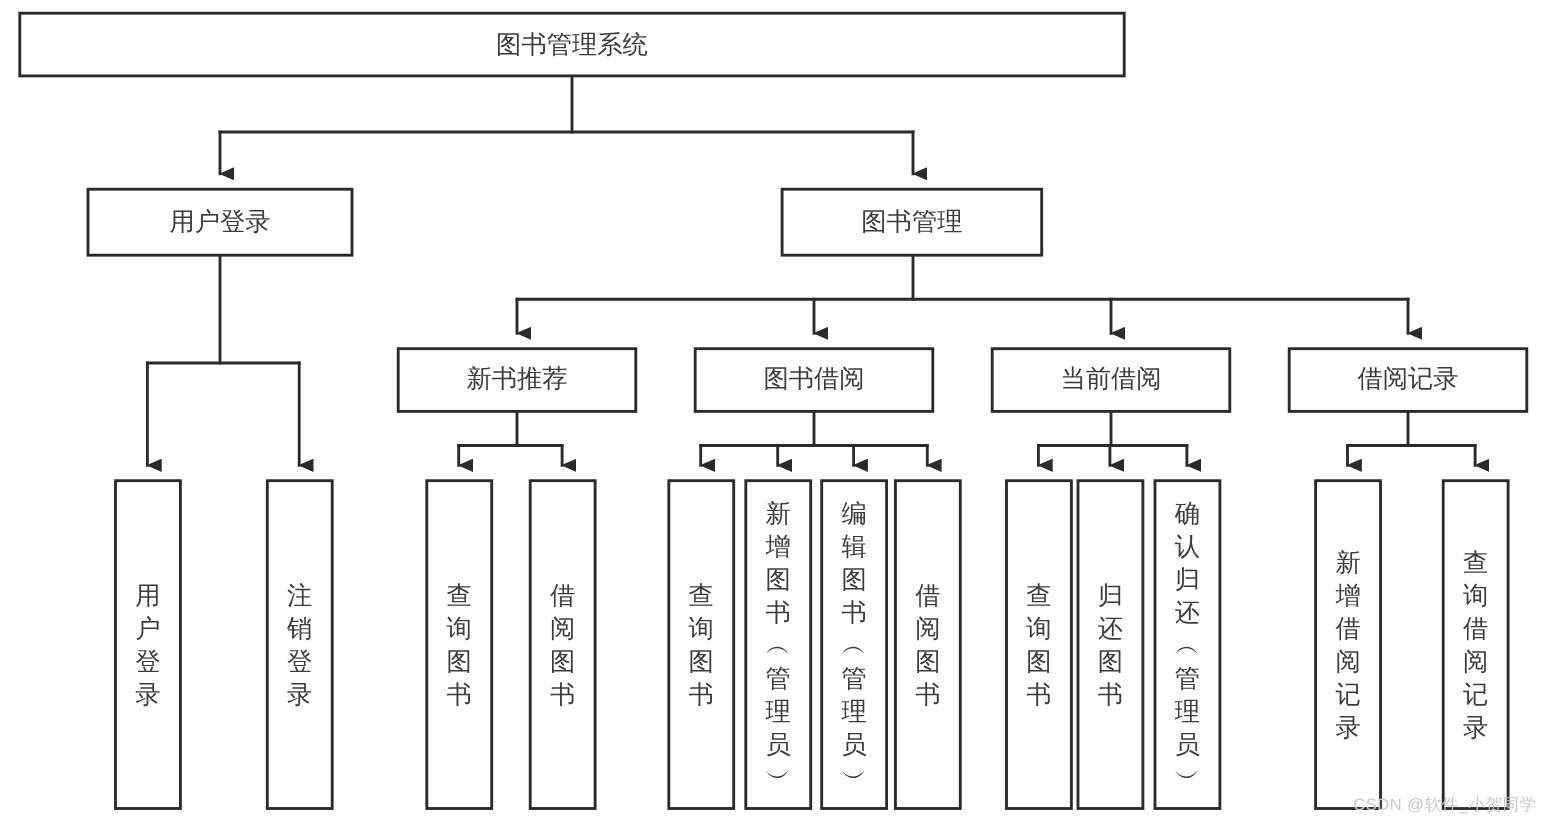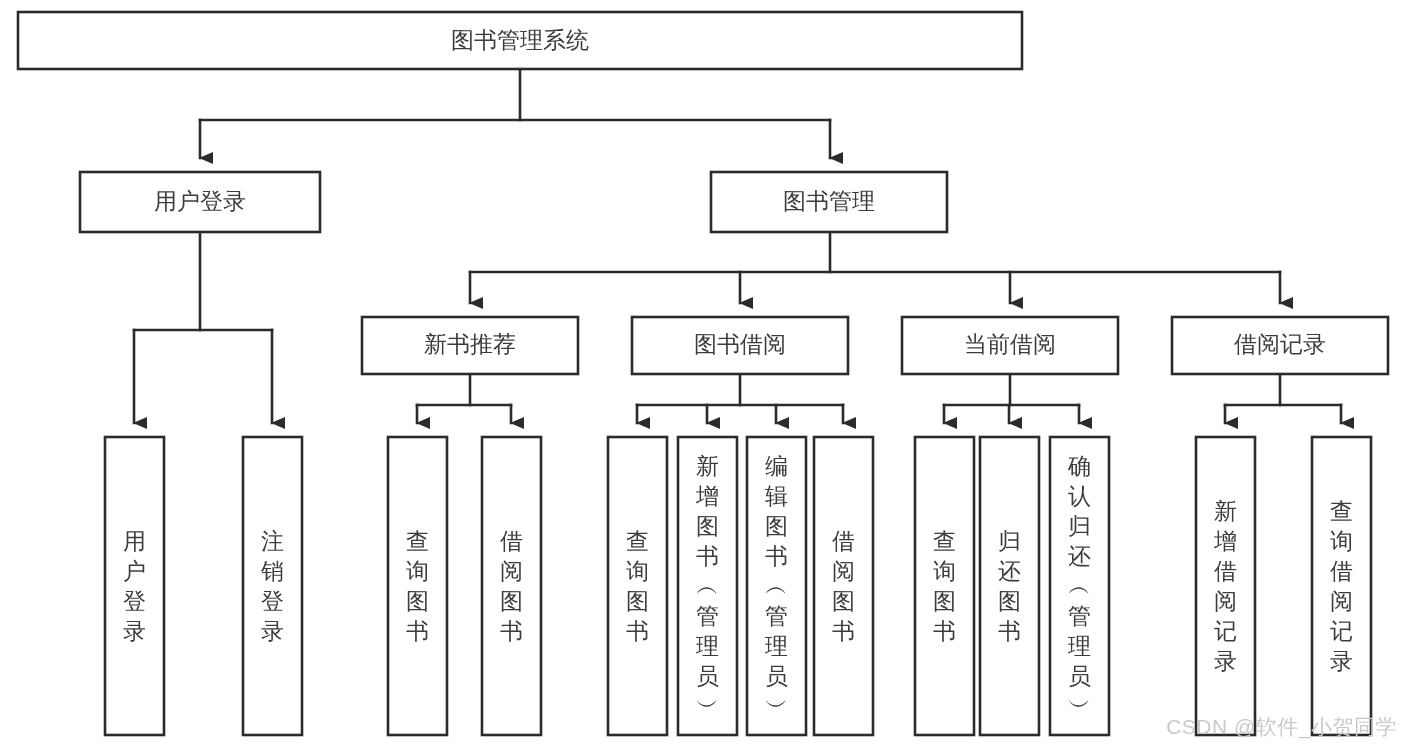--- a/index.html
+++ b/index.html
@@ -45,21 +45,21 @@
   }
   .arrow-head {
     fill: #2b2b2b;
     stroke: none;
   }
   .watermark {
     position: absolute;
     right: 8px;
     bottom: 6px;
     font-family: "Liberation Sans", "DejaVu Sans", sans-serif;
-    font-size: 21px;
+    font-size: 15px;
     color: #c9c9c9;
     white-space: nowrap;
     letter-spacing: 0.5px;
     pointer-events: none;
     user-select: none;
   }
 </style>
 </head>
 <body>
 

